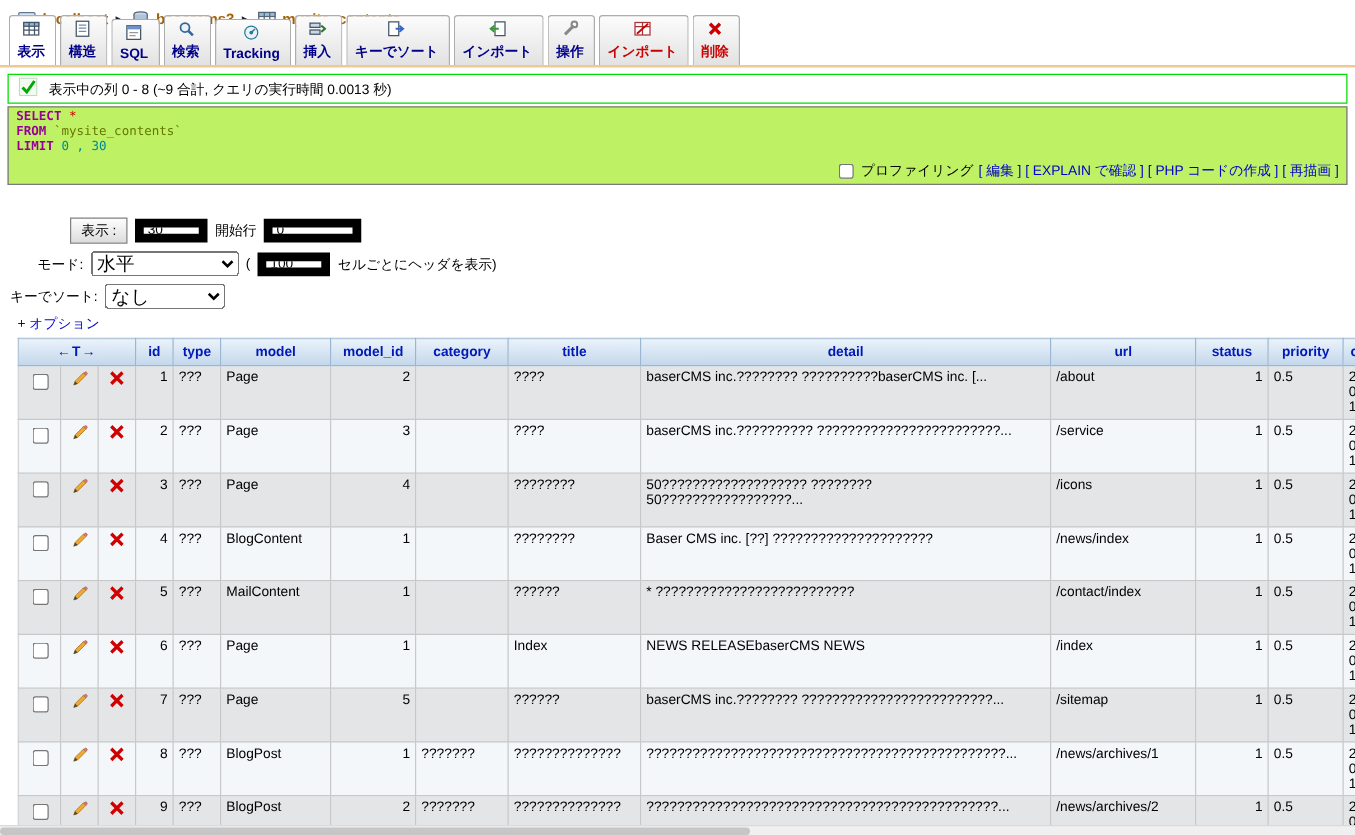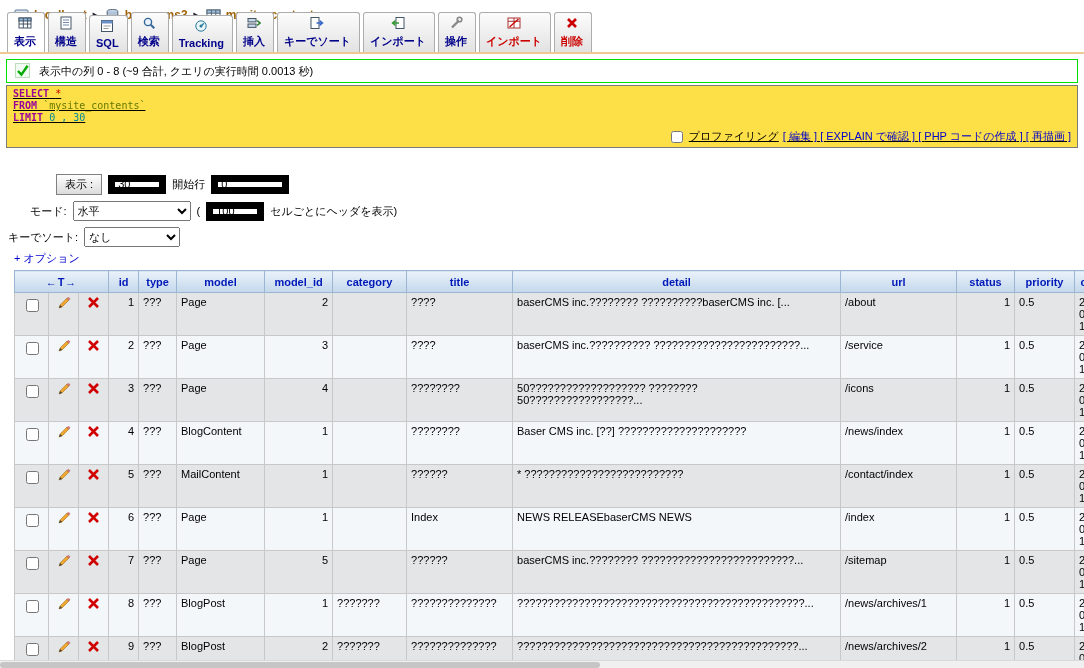--- a/index.html
+++ b/index.html
@@ -23,22 +23,22 @@
   .tab-label { color:#00008B; font-weight:bold; font-size:11px; white-space:nowrap; }
   .tab.danger .tab-label { color:#CC0000; }
   .tab-icon { width:14px; height:14px; display:inline-block; }
 
   
   .message { margin:5px 6px 2px 6px; border:1px solid #00DD00; background:#FFFFFF;
     padding:11px 8px; display:flex; align-items:center; gap:9px; height:22px; }
   .message-text { font-size:11px; }
 
   
-  .sqlbox { margin:2px 6px 0 6px; background:#fde047; border:1px solid #7A7A7A;
-    padding:2px 6px 3px 6px; display:flex; flex-direction:column;text-decoration:underline; }
+  .sqlbox { margin:2px 6px 0 6px; background:#bef264; border:1px solid #7A7A7A;
+    padding:2px 6px 3px 6px; display:flex; flex-direction:column; }
   pre.sql { margin:0; font-family:"DejaVu Sans Mono", monospace; font-size:10px; line-height:1.2; }
   .kw  { color:#990099; font-weight:bold; }
   .op  { color:#CC0000; }
   .ident { color:#667700; }
   .num { color:#008899; }
   .sql-footer { display:flex; justify-content:flex-end; align-items:center; gap:4px;
     margin-top:5px; font-size:11px; }
   .sql-footer input[type=checkbox] { width:12px; height:12px; margin:0 2px 0 0; }
   .sql-link-seg { color:#0000CC; }
   .sql-link-seg a { color:#0000CC; text-decoration:none; cursor:pointer; }
@@ -48,21 +48,21 @@
   .ctl-row { display:flex; align-items:center; gap:6px; margin:3px 0; height:24px; }
   .ctl-row1 { padding-left:56px; }
   .ctl-row2 { padding-left:30px; }
   .ctl-row3 { padding-left:8px; height:22px; }
   .ctl-row4 { padding-left:14px; height:15px; }
   .btn { font-family:"Liberation Sans",sans-serif; font-size:11px; padding:2px 8px;
     border:1px solid #808080; background:linear-gradient(#FDFDFD,#DCDCDC); cursor:pointer; }
   .inp { border:7px solid #000000; height:19px; font-size:11px; padding:1px 3px;
     font-family:"Liberation Sans",sans-serif; }
   .w58 { width:58px; } .w78 { width:78px; }
-  .sel { height:20px; font-size:11px; font-family:"Liberation Sans",sans-serif; }
+  .sel { height:20px; font-size:15px; font-family:"Liberation Sans",sans-serif; }
   .sel-mode { width:118px; } .sel-sort { width:96px; }
   .options-link { color:#0000CC; text-decoration:none; font-size:11px; cursor:pointer; }
 
   
   .data-table-wrap { margin:4px 0 0 14px; width:1070px; overflow:hidden; }
   table.data { border-collapse:collapse; table-layout:fixed; width:1078px; }
   table.data th { background:linear-gradient(#EAF2FA,#C3D7EB); color:#0018B8; font-weight:bold;
     font-size:11px; border:1px solid #9AB6D2; padding:3px 2px; text-align:center; height:22px;
     cursor:pointer; overflow:hidden; white-space:nowrap; }
   table.data td { border:1px solid #C8C8C8; padding:3px 4px; vertical-align:top; font-size:11px; }

